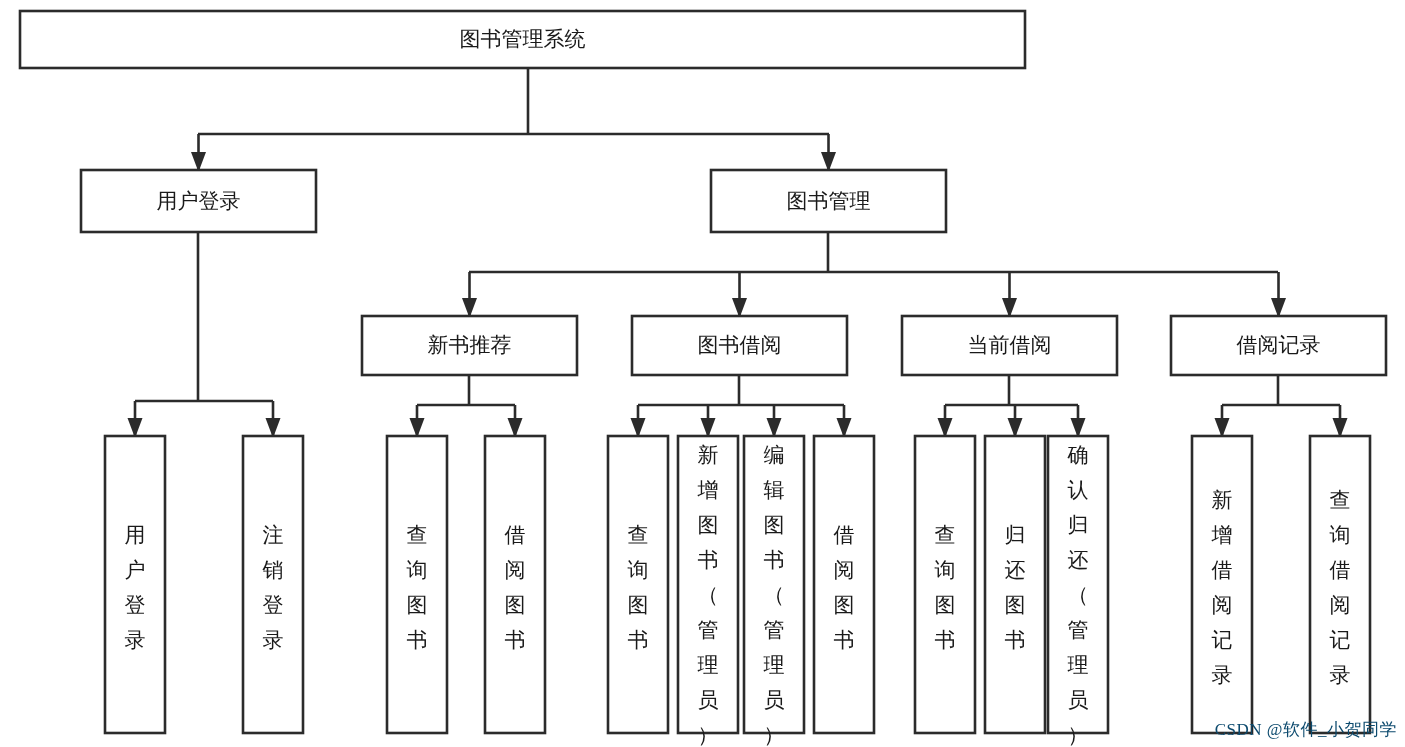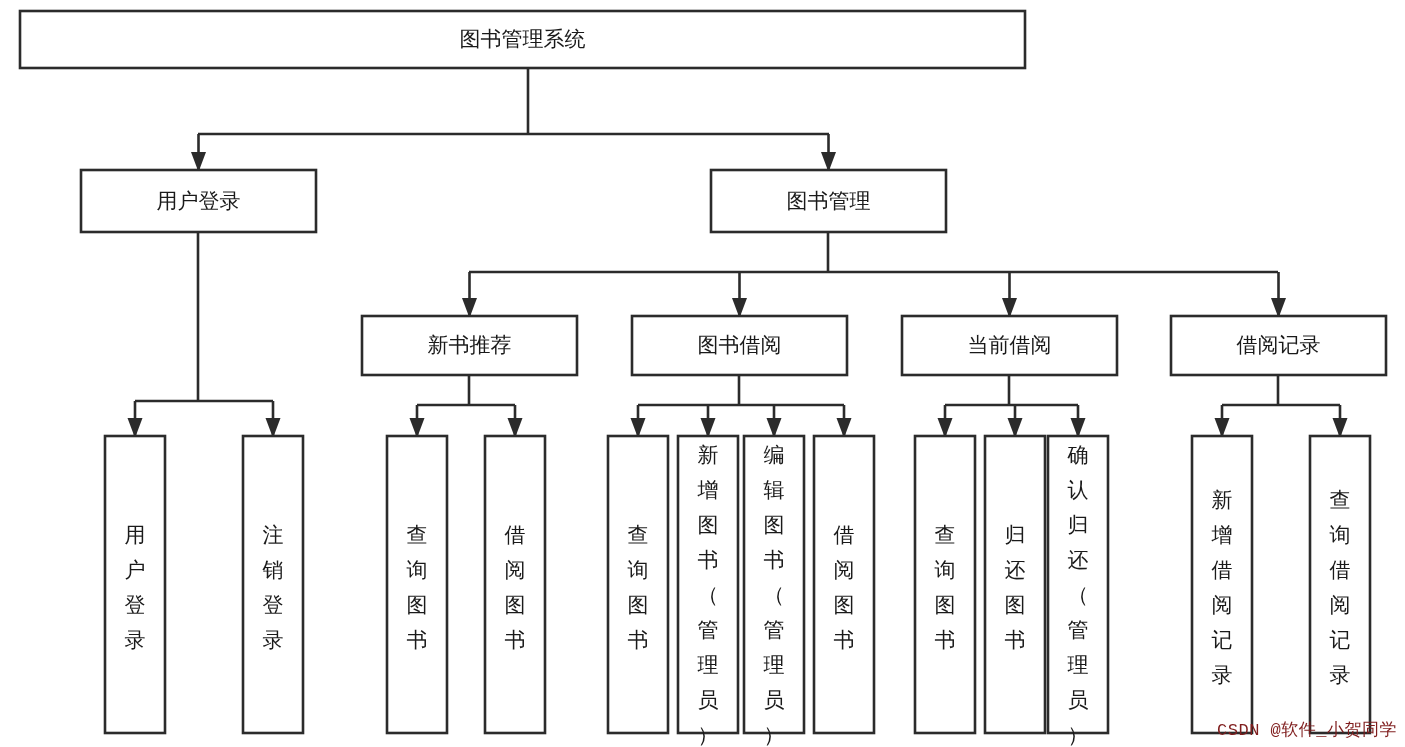--- a/index.html
+++ b/index.html
@@ -54,23 +54,23 @@
   .node-label-v {
     font-family: "Liberation Sans", "DejaVu Sans", sans-serif;
     font-size: 21px;
     fill: #1a1a1a;
     text-anchor: middle;
   }
   .watermark-text {
     position: absolute;
     right: 8px;
     bottom: 6px;
-    font-family: Liberation Mono, monospace;
+    font-family: Liberation Serif, serif;
     font-size: 17px;
-    color: #7f1d1d;
+    color: #0c4a6e;
     white-space: nowrap;
     letter-spacing: 0.5px;
     pointer-events: none;
   }
 </style>
 </head>
 <body>
 
 <div id="diagram-root">
   <svg class="diagram-canvas" viewBox="0 0 1405 747">

